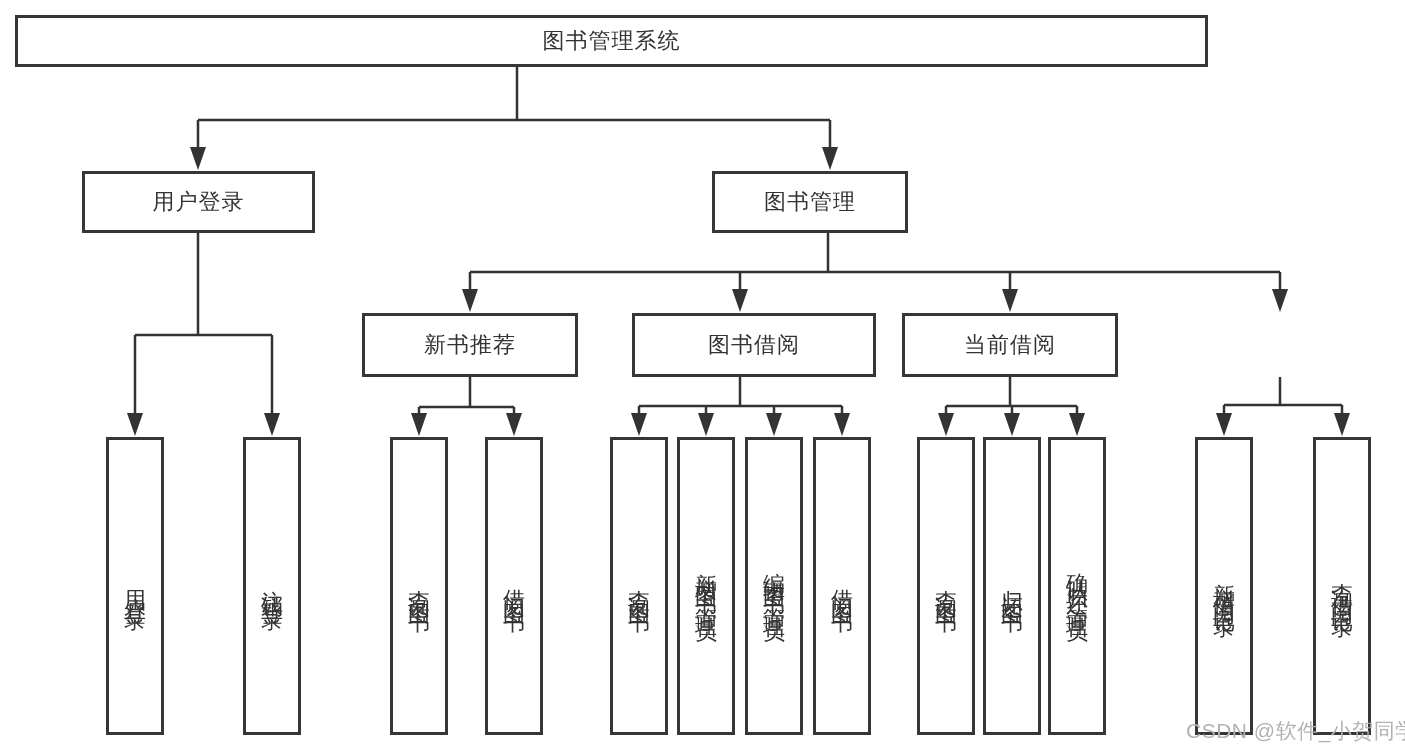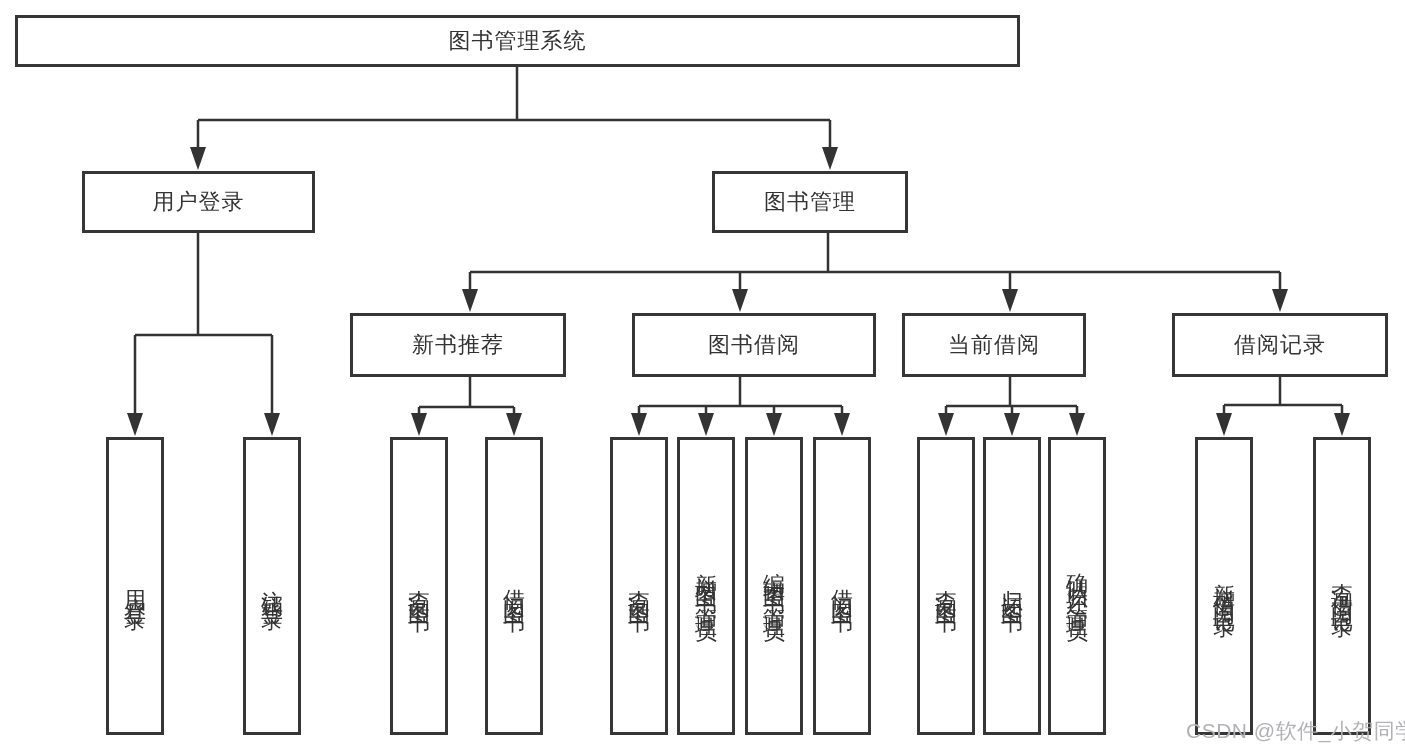--- a/index.html
+++ b/index.html
@@ -19,26 +19,26 @@
   .hbox span{letter-spacing:1px;white-space:nowrap;}
   .vbox span{
     writing-mode:vertical-rl;text-orientation:mixed;
     letter-spacing:7px;line-height:1;white-space:nowrap;
   }
   .watermark{
     position:absolute;z-index:3;left:1186px;top:717px;
     font-size:21px;color:#b2b2b6;letter-spacing:0.5px;white-space:nowrap;
   }
   
-  #n-root{left:15px;top:15px;width:1005px;height:52px;}
+  #n-root{left:15px;top:15px;width:1193px;height:52px;}
   #n-l2-0{left:82px;top:171px;width:233px;height:62px;}
   #n-l2-1{left:712px;top:171px;width:196px;height:62px;}
-  #n-l3-0{left:350px;top:313px;width:216px;height:64px;}
+  #n-l3-0{left:362px;top:313px;width:216px;height:64px;}
   #n-l3-1{left:632px;top:313px;width:244px;height:64px;}
-  #n-l3-2{left:902px;top:313px;width:184px;height:64px;}
+  #n-l3-2{left:902px;top:313px;width:216px;height:64px;}
   #n-l3-3{left:1172px;top:313px;width:216px;height:64px;}
   .leaf{top:437px;width:58px;height:298px;}
   #n-user-0{left:106px;}  #n-user-1{left:243px;}
   #n-new-0{left:390px;}   #n-new-1{left:485px;}
   #n-bor-0{left:610px;}   #n-bor-1{left:677px;} #n-bor-2{left:745px;} #n-bor-3{left:813px;}
   #n-cur-0{left:917px;}   #n-cur-1{left:983px;} #n-cur-2{left:1048px;}
   #n-rec-0{left:1195px;}  #n-rec-1{left:1313px;}
 </style>
 </head>
 <body>
@@ -98,23 +98,20 @@
 
   <div id="n-l3-0" class="box hbox">
     <span>新书推荐</span>
   </div>
   <div id="n-l3-1" class="box hbox">
     <span>图书借阅</span>
   </div>
   <div id="n-l3-2" class="box hbox">
     <span>当前借阅</span>
   </div>
-  <div id="n-l3-3" class="box hbox">
-    <span>借阅记录</span>
-  </div>
 
   <div id="n-user-0" class="box vbox leaf">
     <span>用户登录</span>
   </div>
   <div id="n-user-1" class="box vbox leaf">
     <span>注销登录</span>
   </div>
 
   <div id="n-new-0" class="box vbox leaf">
     <span>查询图书</span>

